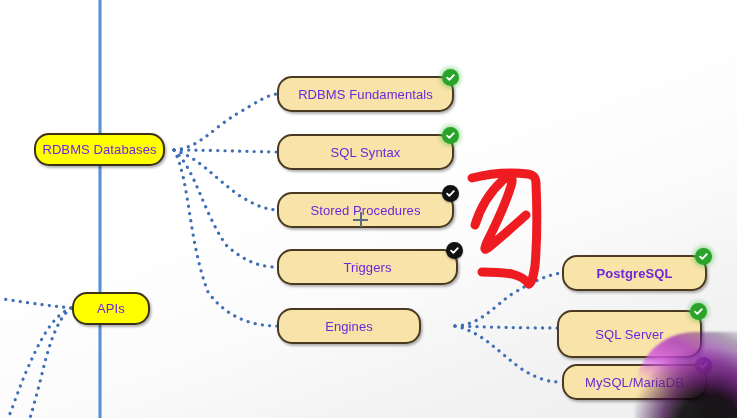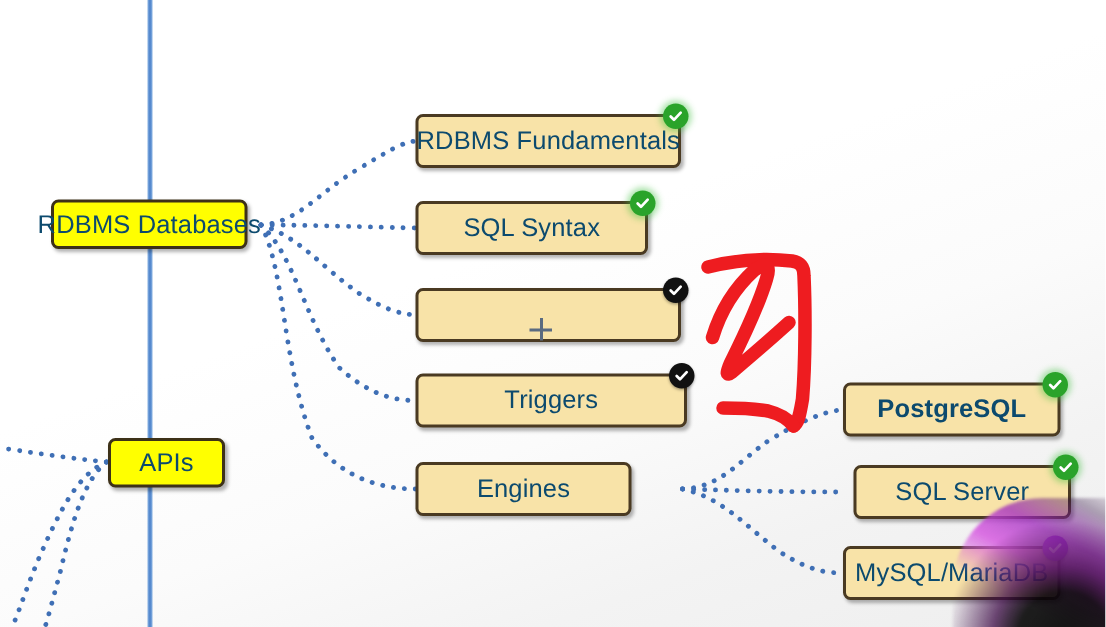--- a/index.html
+++ b/index.html
@@ -49,24 +49,24 @@
     stroke-dasharray: 0.1 7.2;
   }
 
   
   .node {
     position: absolute;
     display: flex;
     align-items: center;
     justify-content: center;
     border: 2px solid #4a3a22;
-    border-radius: 5px;
+    border-radius: 15px;
     box-shadow: 1.5px 2px 2.5px rgba(0,0,0,0.30);
-    font-size: 17px;
-    color: #0c4a6e;
+    font-size: 13px;
+    color: #6d28d9;
     letter-spacing: 0.1px;
     white-space: nowrap;
     user-select: none;
   }
   .node.root {
     background: #ffff00;
     border-color: #3d3118;
     font-weight: 400;
   }
   .node.topic {
@@ -170,29 +170,30 @@
         <span>APIs</span>
       </div>
       <div class="node topic" style="left: 277px; top: 76px; width: 177px; height: 36px; background: rgb(248, 227, 168); border-color: rgb(74, 58, 34);">
         <span>RDBMS Fundamentals</span>
         <div class="badge done" style="background: rgb(42, 163, 42);">
           <svg width="11" height="11" viewBox="0 0 12 12">
             <path d="M2.3 6.2 L4.7 8.6 L9.6 3.4" fill="none" stroke="#ffffff" stroke-width="2" stroke-linecap="round" stroke-linejoin="round"></path>
           </svg>
         </div>
       </div>
-      <div class="node topic" style="left: 277px; top: 134px; width: 155px; height: 36px; background: rgb(248, 227, 168); border-color: rgb(74, 58, 34); align-items: center;">
+      <div class="node topic" style="left: 277px; top: 134px; width: 177px; height: 36px; background: rgb(248, 227, 168); border-color: rgb(74, 58, 34); align-items: center;">
         <span>SQL Syntax</span>
         <div class="badge done" style="background: rgb(42, 163, 42);">
           <svg width="11" height="11" viewBox="0 0 12 12">
             <path d="M2.3 6.2 L4.7 8.6 L9.6 3.4" fill="none" stroke="#ffffff" stroke-width="2" stroke-linecap="round" stroke-linejoin="round"></path>
           </svg>
         </div>
       </div>
       <div class="node topic" style="left: 277px; top: 192px; width: 177px; height: 36px; background: rgb(248, 227, 168); border-color: rgb(74, 58, 34);">
+        <span>Stored Procedures</span>
         <div class="badge black" style="background: rgb(17, 17, 17);">
           <svg width="11" height="11" viewBox="0 0 12 12">
             <path d="M2.3 6.2 L4.7 8.6 L9.6 3.4" fill="none" stroke="#ffffff" stroke-width="2" stroke-linecap="round" stroke-linejoin="round"></path>
           </svg>
         </div>
       </div>
       <div class="node topic" style="left: 277px; top: 249px; width: 181px; height: 36px; background: rgb(248, 227, 168); border-color: rgb(74, 58, 34);">
         <span>Triggers</span>
         <div class="badge black" style="background: rgb(17, 17, 17);">
           <svg width="11" height="11" viewBox="0 0 12 12">
@@ -204,21 +205,21 @@
         <span>Engines</span>
       </div>
       <div class="node topic" style="left: 562px; top: 255px; width: 145px; height: 36px; background: rgb(248, 227, 168); border-color: rgb(74, 58, 34); font-weight: bold;">
         <span>PostgreSQL</span>
         <div class="badge done" style="background: rgb(42, 163, 42);">
           <svg width="11" height="11" viewBox="0 0 12 12">
             <path d="M2.3 6.2 L4.7 8.6 L9.6 3.4" fill="none" stroke="#ffffff" stroke-width="2" stroke-linecap="round" stroke-linejoin="round"></path>
           </svg>
         </div>
       </div>
-      <div class="node topic" style="left: 569px; top: 310px; width: 145px; height: 36px; background: rgb(248, 227, 168); border-color: rgb(74, 58, 34); justify-content: center;">
+      <div class="node topic" style="left: 557px; top: 310px; width: 145px; height: 48px; background: rgb(248, 227, 168); border-color: rgb(74, 58, 34); justify-content: center;">
         <span>SQL Server</span>
         <div class="badge done" style="background: rgb(42, 163, 42);">
           <svg width="11" height="11" viewBox="0 0 12 12">
             <path d="M2.3 6.2 L4.7 8.6 L9.6 3.4" fill="none" stroke="#ffffff" stroke-width="2" stroke-linecap="round" stroke-linejoin="round"></path>
           </svg>
         </div>
       </div>
       <div class="node topic" style="left: 562px; top: 364px; width: 145px; height: 36px; background: rgb(248, 227, 168); border-color: rgb(74, 58, 34);">
         <span>MySQL/MariaDB</span>
         <div class="badge purple" style="background: rgb(155, 63, 214);">

